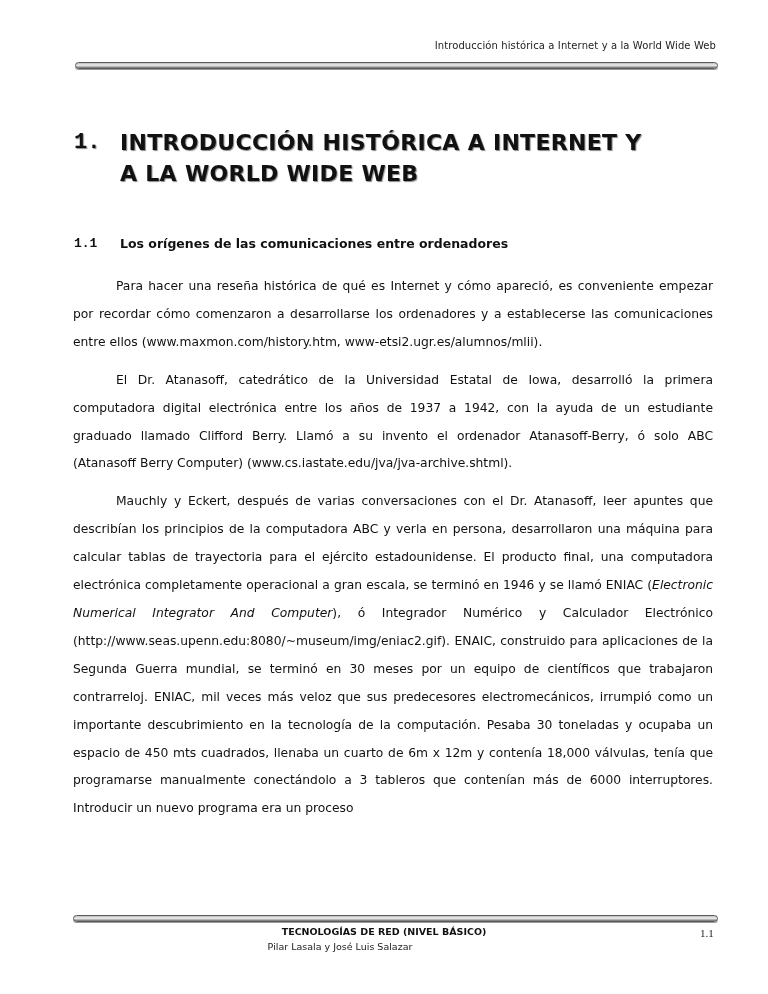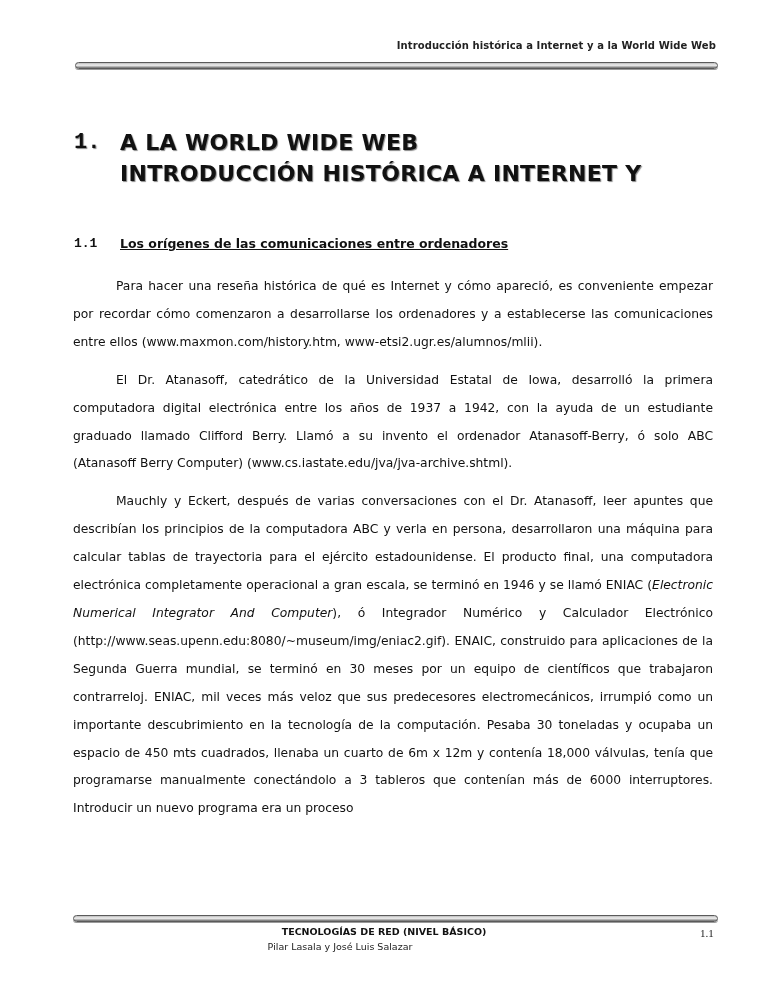--- a/index.html
+++ b/index.html
@@ -1,21 +1,21 @@
 <!DOCTYPE html>
 <html><head>
 <meta charset="utf-8">
 <style>
   html, body { margin:0; padding:0; background:#ffffff; }
   body { width:768px; height:994px; position:relative; overflow:hidden; color:#111; }
   .page { position:absolute; left:0; top:0; width:768px; height:994px; }
 
   .running-header {
     position:absolute; top:40px; right:52px;
-    font-family:"DejaVu Sans", sans-serif; font-size:10px; font-weight:bold;
+    font-family:"DejaVu Sans", sans-serif; font-size:10px; font-weight:normal;
     color:#222; letter-spacing:0.1px;
   }
   .rule {
     position:absolute; height:5px;
     background:linear-gradient(#bcbcbc 0%, #f0f0f0 45%, #cfcfcf 60%, #6c6c6c 100%);
     border:1px solid #5a5a5a; border-radius:4px;
     box-shadow:0 1px 0 #9a9a9a;
   }
   .rule.top { left:75px; width:641px; top:62px; }
   .rule.bottom { left:73px; width:643px; top:915px; }
@@ -30,21 +30,21 @@
     position:absolute; left:0; top:0;
     font-family:"Liberation Mono", monospace; font-weight:bold; font-size:22px;
   }
   .chapter .title { position:absolute; left:46px; top:0; width:600px; letter-spacing:0.3px; }
 
   .section {
     position:absolute; left:74px; top:236px; width:650px;
     font-family:"DejaVu Sans", sans-serif; font-weight:bold; font-size:12.5px; color:#111;
   }
   .section .num { position:absolute; left:0; top:0; font-family:"Liberation Mono", monospace; font-weight:bold; font-size:13px; }
-  .section .title { position:absolute; left:46px; top:0;text-decoration:underline; }
+  .section .title { position:absolute; left:46px; top:0; }
 
   .body {
     position:absolute; left:73px; top:270px; width:640px;
     font-family:"DejaVu Sans", sans-serif; font-size:12.3px; line-height:27.9px;
     color:#111; text-align:justify;
   }
   .body p { margin:3px 0 10px 0; text-indent:43px; }
   .body em { font-style:italic; }
 
   .footer-title {
@@ -64,22 +64,22 @@
 <body>
 
 <div class="page">
 
   <div class="running-header">Introducción histórica a Internet y a la World Wide Web</div>
   <div class="rule top"></div>
 
   <div class="chapter">
     <span class="num">1.</span>
     <div class="title">
+      <div>INTRODUCCIÓN HISTÓRICA A INTERNET Y</div>
       <div>A LA WORLD WIDE WEB</div>
-      <div>INTRODUCCIÓN HISTÓRICA A INTERNET Y</div>
     </div>
   </div>
 
   <div class="section">
     <span class="num">1.1</span>
     <span class="title">Los orígenes de las comunicaciones entre ordenadores</span>
   </div>
 
   <div class="body">
     <p>Para hacer una reseña histórica de qué es Internet y cómo apareció, es conveniente empezar por recordar cómo comenzaron a desarrollarse los ordenadores y a establecerse las comunicaciones entre ellos (www.maxmon.com/history.htm, www-etsi2.ugr.es/alumnos/mlii).</p>

